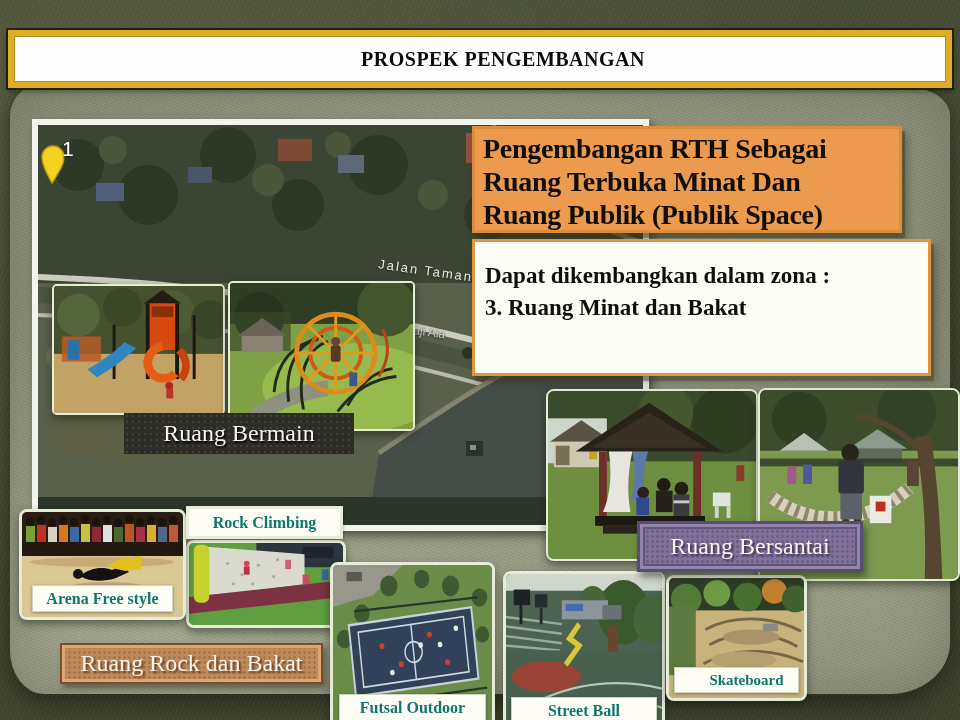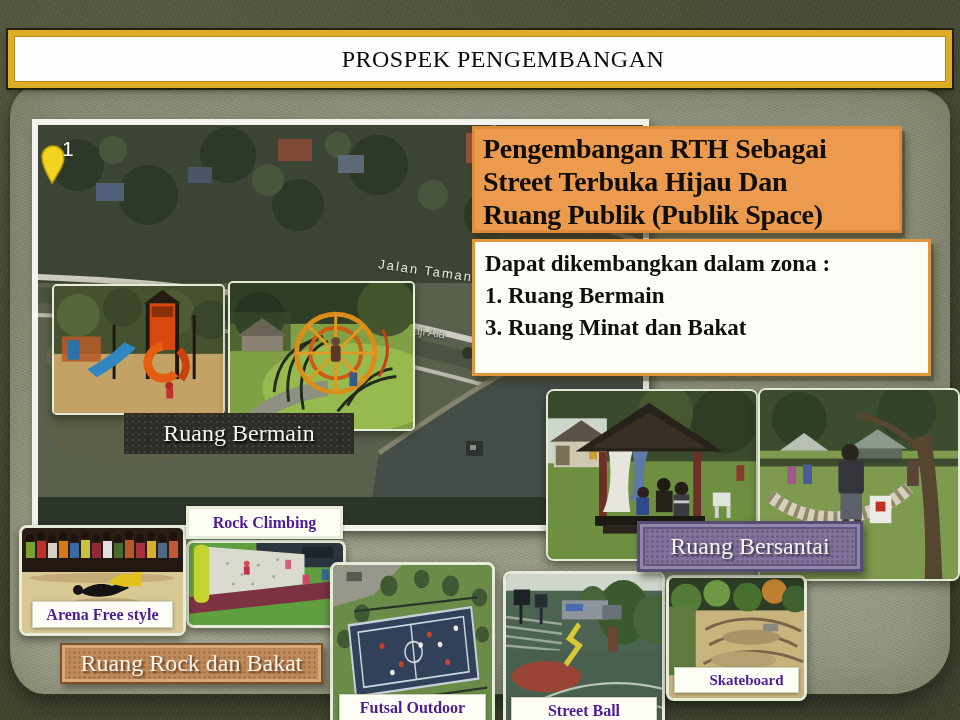--- a/index.html
+++ b/index.html
@@ -20,21 +20,21 @@
       radial-gradient(ellipse at 50% 30%, #999d89 0%, #8e927c 60%, #878b73 100%),
       linear-gradient(#969a85,#868a72);
     border-radius:22px 38px 60px 34px / 30px 28px 52px 44px;
     box-shadow:0 0 0 2px rgba(55,60,38,.35), 0 8px 22px rgba(0,0,0,.45), inset 0 0 60px rgba(50,55,30,.25);}
 
   
   .banner{position:absolute;left:8px;top:30px;width:944px;height:58px;z-index:4;
     background:#fefefe;border:6px solid #ddad26;outline:2px solid #23200f;
     box-shadow:inset 0 0 0 1px #b8881c, 0 3px 6px rgba(0,0,0,.4);
     display:flex;align-items:center;justify-content:center;box-sizing:border-box;}
-  .banner-text{font-size:24px;font-weight:400;color:#0b0b0b;letter-spacing:.5px;margin-left:46px;}
+  .banner-text{font-size:20px;font-weight:700;color:#0b0b0b;letter-spacing:.5px;margin-left:46px;}
 
   
   .map-frame{position:absolute;left:32px;top:119px;width:617px;height:412px;z-index:2;
     background:#f4f4ee;padding:6px;box-sizing:border-box;box-shadow:4px 5px 9px rgba(25,28,14,.55);}
   .map{position:relative;width:100%;height:100%;overflow:hidden;background:#59604b;}
   .map svg{position:absolute;inset:0;width:100%;height:100%;}
   .street{position:absolute;color:#ececе8;color:#ececdf;font-family:"Liberation Sans",sans-serif;
     font-size:13px;text-shadow:0 1px 2px #222;white-space:nowrap;}
   .street-1{left:340px;top:138px;transform:rotate(8deg);letter-spacing:2px;}
   .street-2{left:357px;top:199px;transform:rotate(8deg);font-size:12px;color:#c9cdc4;}
@@ -43,29 +43,29 @@
 
   
   .box-orange{position:absolute;left:472px;top:126px;width:430px;height:107px;z-index:4;
     background:#ec9b4e;border:3px solid #dd8c3a;box-sizing:border-box;
     box-shadow:3px 5px 0 rgba(70,60,30,.45), 5px 7px 8px rgba(40,40,20,.4);
     padding:3px 8px;}
   .box-orange div{font-size:28px;line-height:33px;font-weight:700;color:#100e08;letter-spacing:-.3px;}
   .box-zona{position:absolute;left:472px;top:239px;width:459px;height:137px;z-index:4;
     background:#fdfdf7;border:3px solid #e0953f;box-sizing:border-box;
     box-shadow:3px 5px 0 rgba(70,60,30,.4), 5px 7px 8px rgba(40,40,20,.35);
-    padding:6px 10px;}
+    padding:18px 10px;}
   .box-zona div{font-size:23px;line-height:32px;font-weight:700;color:#100e08;white-space:pre-wrap;}
 
   
   .photo{position:absolute;overflow:hidden;border:3px solid #e7ecd9;border-radius:8px;
     box-shadow:0 4px 9px rgba(20,25,10,.5);box-sizing:border-box;background:#666;}
   .photo svg{position:absolute;inset:0;width:100%;height:100%;}
   .card-label{position:absolute;background:#fdfdf6;border:1px solid #ccd6bd;
-    color:#4c1d95;font-weight:700;text-align:center;
+    color:#0f766e;font-weight:700;text-align:center;
     box-shadow:0 1px 3px rgba(0,0,0,.35);box-sizing:border-box;}
 
   .ph-play1{left:52px;top:284px;width:173px;height:131px;z-index:3;border-width:2px;border-radius:5px;}
   .ph-play2{left:228px;top:281px;width:187px;height:150px;z-index:3;border-width:2px;border-radius:5px;}
   .ph-gazebo{left:546px;top:389px;width:212px;height:172px;z-index:3;border-width:2px;}
   .ph-hammock{left:758px;top:388px;width:202px;height:193px;z-index:3;border-width:2px;}
   .ph-rock{left:186px;top:540px;width:160px;height:88px;z-index:3;}
 
   
   .tag{position:absolute;display:flex;align-items:center;justify-content:center;
@@ -83,21 +83,21 @@
     text-shadow:2px 2px 2px #393250;}
   .tag-copper{left:60px;top:643px;width:263px;height:41px;font-size:24px;
     background:#c08a59;
     background-image:radial-gradient(rgba(0,0,0,.15) 1px, transparent 1.6px);
     background-size:5px 5px;
     border:2px solid #7c4f2a;
     box-shadow:inset 0 0 0 3px #d8a878, 3px 4px 6px rgba(30,30,20,.45);
     text-shadow:2px 2px 2px #6a3c1e;}
 
   
-  .card-arena{left:19px;top:525px;width:167px;height:111px;z-index:4;}
+  .card-arena{left:19px;top:509px;width:167px;height:111px;z-index:4;}
   .card-arena .card-label{left:10px;right:10px;bottom:5px;height:27px;font-size:16px;line-height:25px;}
   
   .rock-label{left:186px;top:506px;width:157px;height:33px;z-index:5;
     border:3px solid #e7ecd9;font-size:16px;line-height:27px;}
   
   .card-futsal{left:330px;top:562px;width:165px;height:168px;z-index:4;}
   .card-street{left:503px;top:571px;width:162px;height:160px;z-index:4;}
   .card-skate{left:666px;top:575px;width:141px;height:126px;z-index:4;}
   .card-futsal .card-label{left:6px;right:6px;bottom:5px;height:28px;font-size:16px;line-height:26px;}
   .card-street .card-label{left:5px;right:5px;bottom:4px;height:27px;font-size:16px;line-height:25px;}
@@ -170,27 +170,26 @@
         <path d="M14,58 C6,44 4,38 4,32 a11,11 0 1 1 22,0 c0,6 -3,12 -12,26 z" fill="#f2d31f" stroke="#bf9d06" stroke-width="1.5"></path>
       </svg>
       <div class="marker-num">1</div>
       <div class="street street-1">Jalan Taman</div>
       <div class="street street-2">Y.Haji Ala</div>
     </div>
   </div>
 
   <div class="box-orange">
     <div>Pengembangan RTH Sebagai</div>
-    <div>Street Terbuka Hijau Dan</div>
+    <div>Ruang Terbuka Minat Dan</div>
     <div>Ruang Publik (Publik Space)</div>
   </div>
 
   <div class="box-zona">
     <div>Dapat dikembangkan dalam zona :</div>
-    <div>1. Ruang Bermain</div>
     <div>3. Ruang Minat dan Bakat</div>
   </div>
 
   <div class="photo ph-play1">
     <svg viewBox="0 0 173 131" preserveAspectRatio="none">
       <rect width="173" height="131" fill="#8a9a5a"></rect>
       <rect width="173" height="75" fill="#45512f"></rect>
       <circle cx="25" cy="30" r="22" fill="#55663a"></circle>
         <circle cx="70" cy="22" r="20" fill="#3b4728"></circle>
       <circle cx="120" cy="28" r="24" fill="#4e5c34"></circle>

